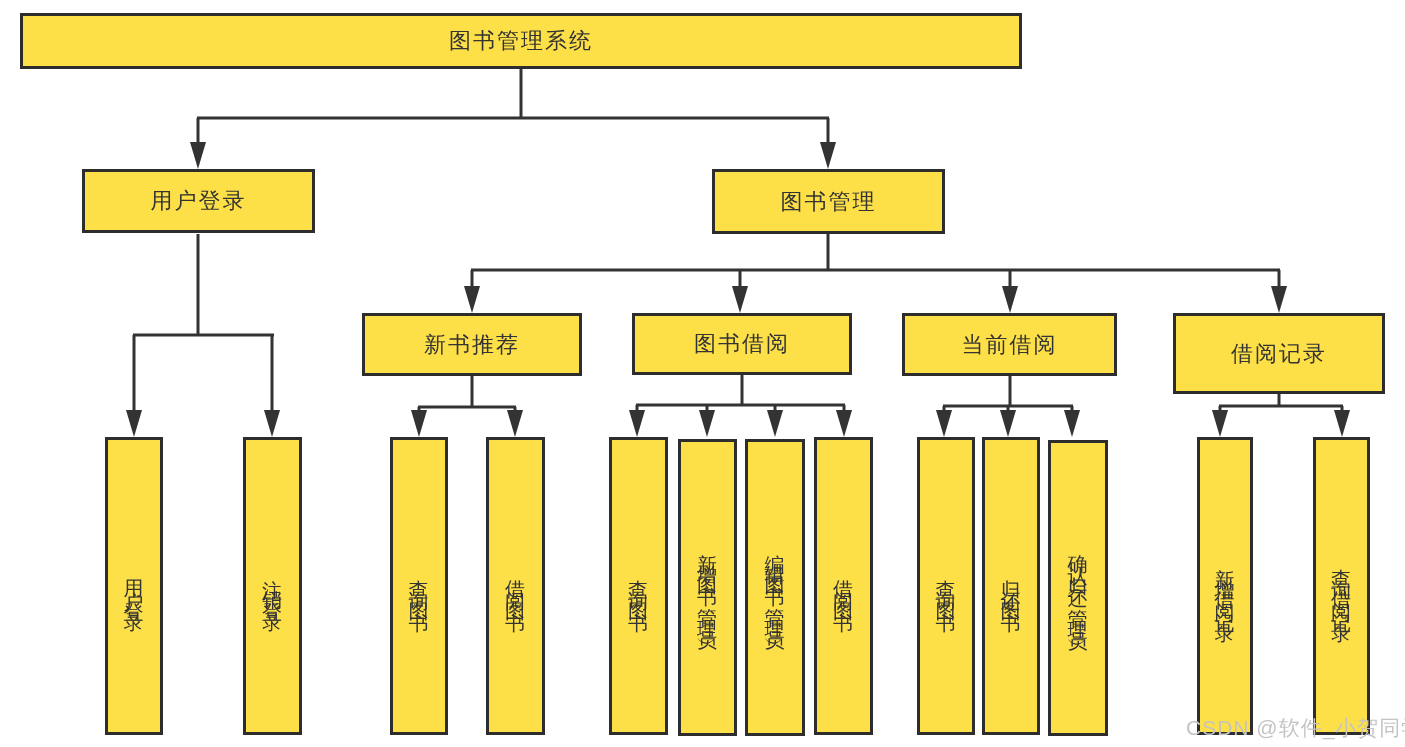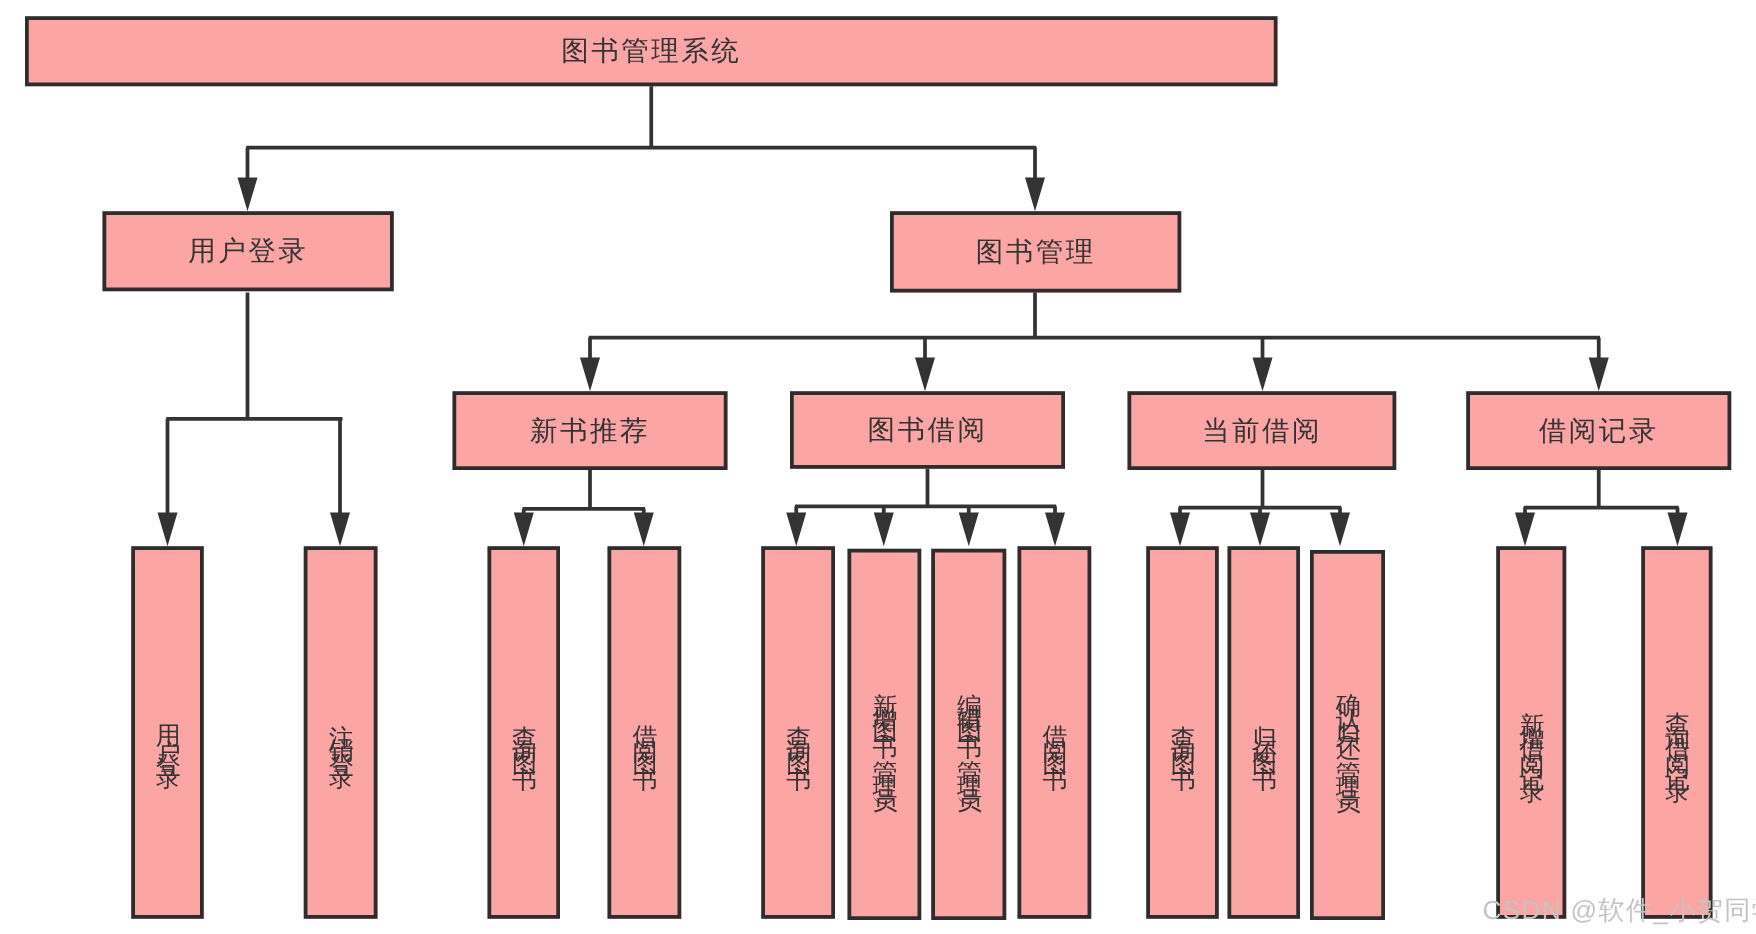--- a/index.html
+++ b/index.html
@@ -21,21 +21,21 @@
     position: absolute;
     left: 0; top: 0;
     width: 1405px;
     height: 747px;
     z-index: 1;
   }
   .box {
     position: absolute;
     box-sizing: border-box;
     border: 3px solid var(--border, #2d2d2d);
-    background: #fca5a5;
+    background: #fde047;
     color: var(--text, #333333);
     display: flex;
     align-items: center;
     justify-content: center;
     z-index: 2;
   }
   .hbox {
     font-size: 22px;
     letter-spacing: 2px;
     white-space: nowrap;
@@ -120,21 +120,21 @@
     </svg>
 
   <div class="box hbox" style="left:20px; top:13px; width:1002px; height:56px;">图书管理系统</div>
 
   <div class="box hbox" style="left:82px; top:169px; width:233px; height:64px;">用户登录</div>
   <div class="box hbox" style="left:712px; top:169px; width:233px; height:65px;">图书管理</div>
 
   <div class="box hbox" style="left:362px; top:313px; width:220px; height:63px;">新书推荐</div>
   <div class="box hbox" style="left:902px; top:313px; width:215px; height:63px;">当前借阅</div>
   <div class="box hbox" style="left:632px; top:313px; width:220px; height:62px;">图书借阅</div>
-  <div class="box hbox" style="left:1173px; top:313px; width:212px; height:63px;">借阅记录</div>
+  <div class="box hbox" style="left:1173px; top:313px; width:212px; height:81px;">借阅记录</div>
 
   <div class="box leaf" style="left:105px; top:437px; width:58px; height:298px;">用户登录</div>
   <div class="box leaf" style="left:243px; top:437px; width:59px; height:298px;">注销登录</div>
 
   <div class="box leaf" style="left:390px; top:437px; width:58px; height:298px;">查询图书</div>
   <div class="box leaf" style="left:486px; top:437px; width:59px; height:298px;">借阅图书</div>
 
   <div class="box leaf" style="left:609px; top:437px; width:59px; height:298px;">查询图书</div>
   <div class="box leaf" style="left:678px; top:439px; width:59px; height:297px;">新增图书（管理员）</div>
   <div class="box leaf" style="left:745px; top:439px; width:60px; height:297px;">编辑图书（管理员）</div>

